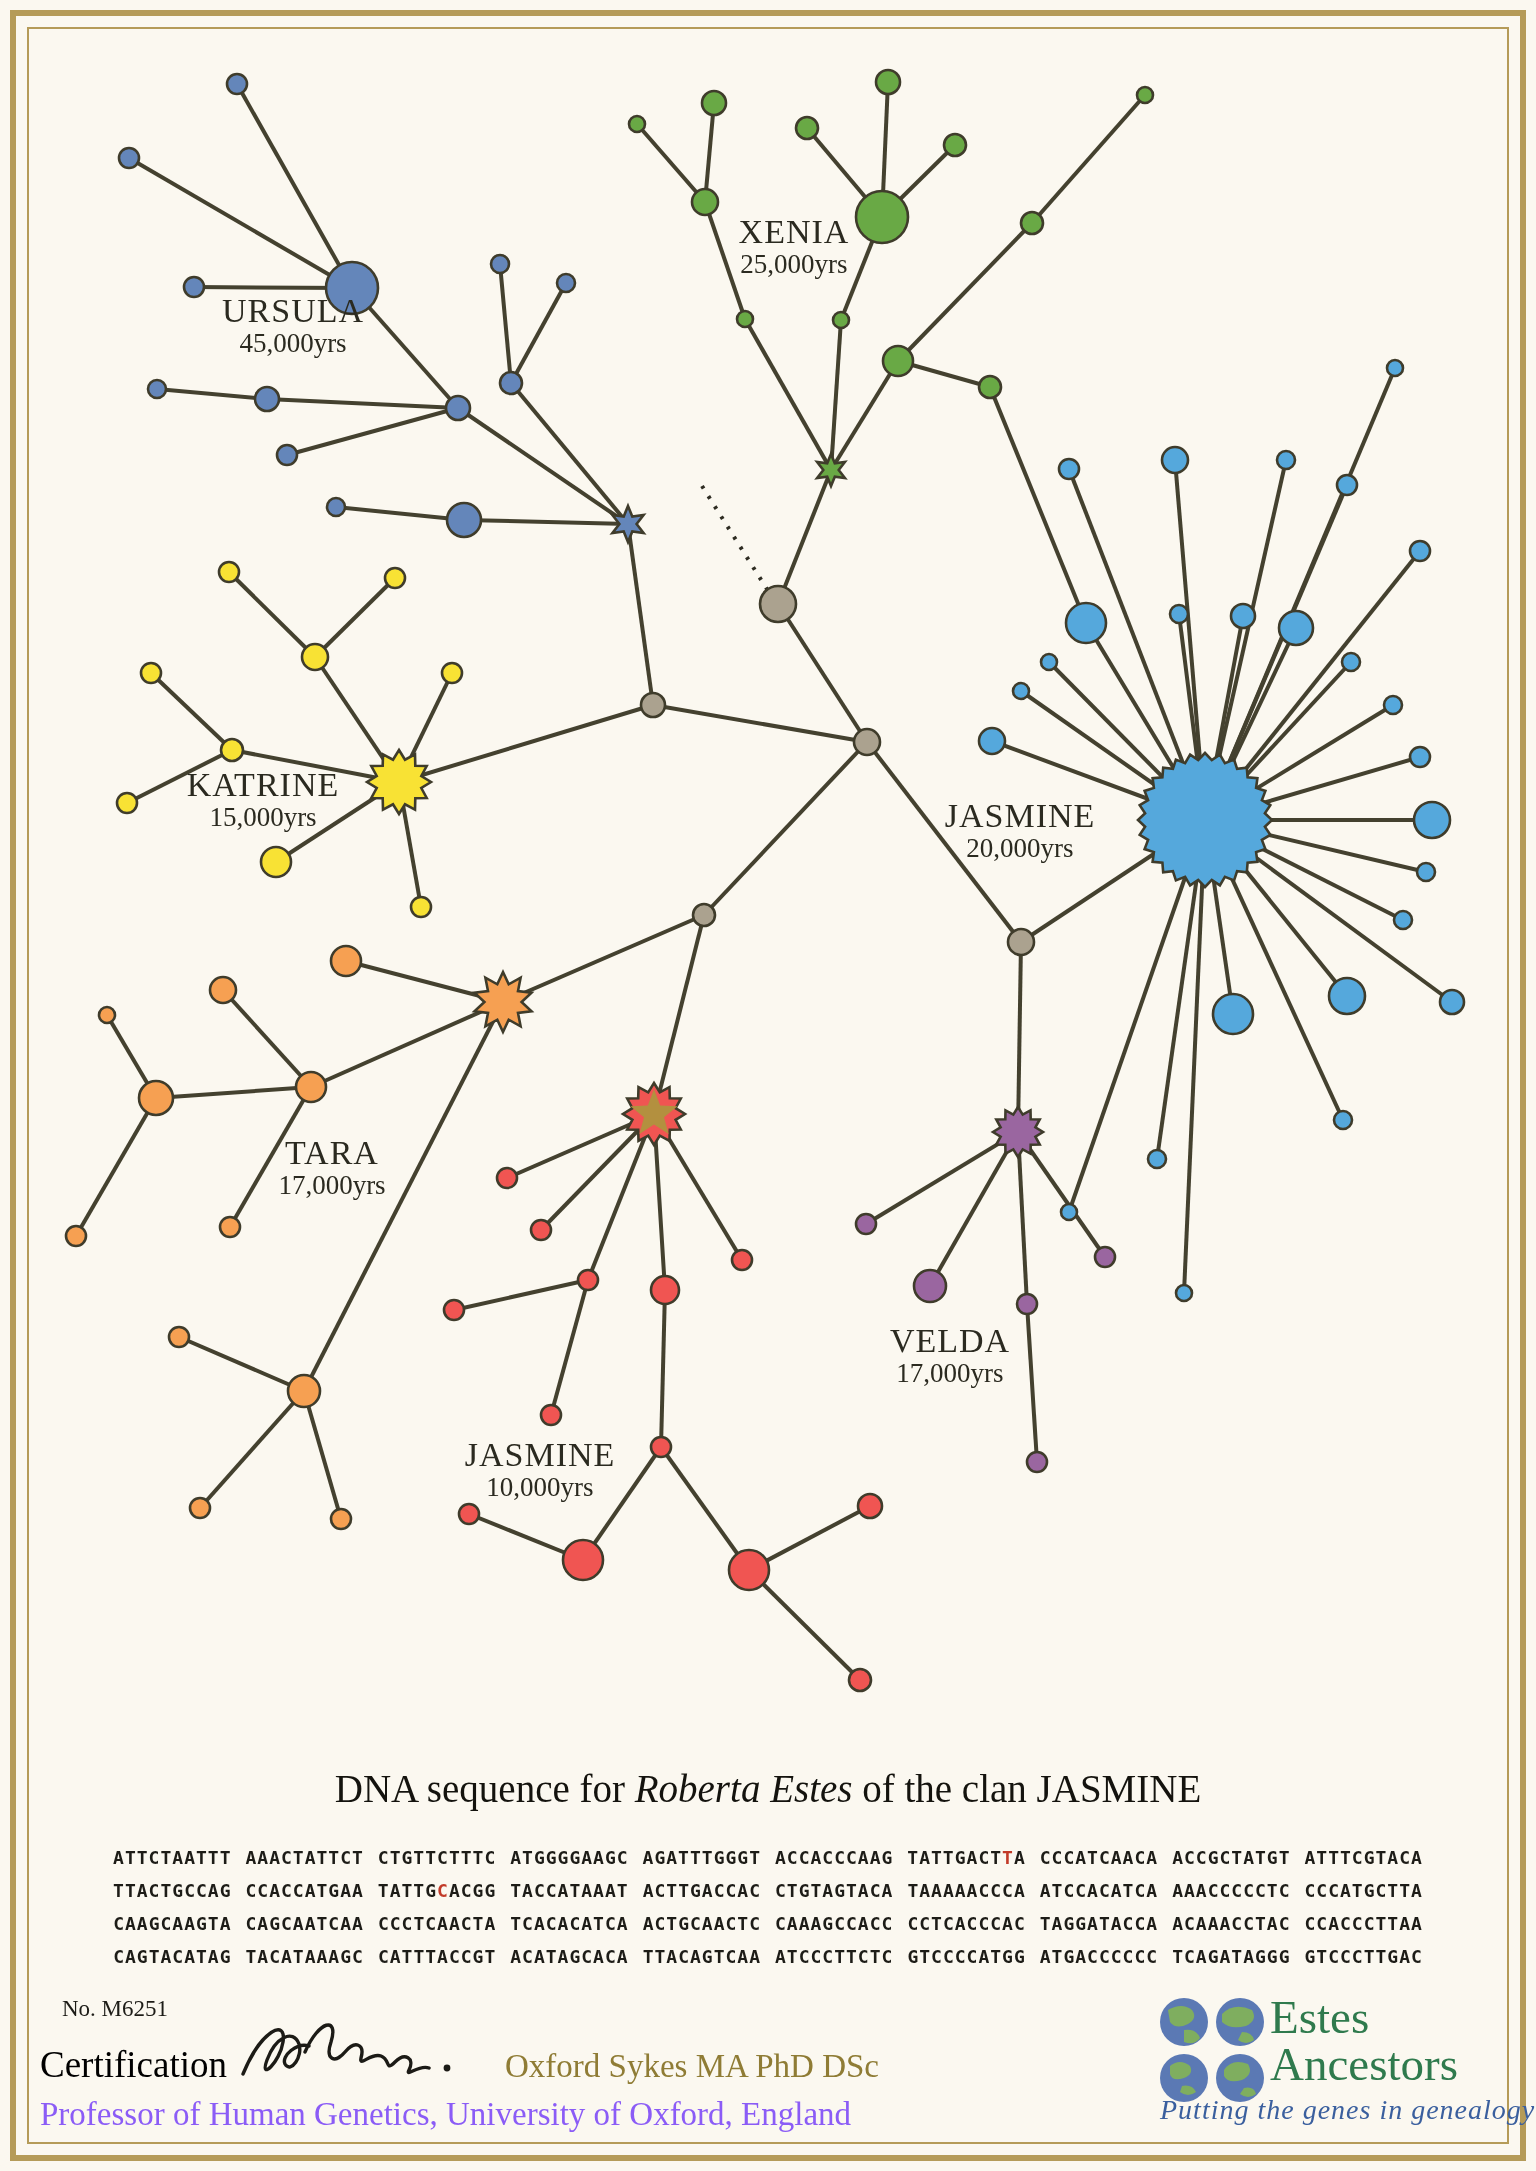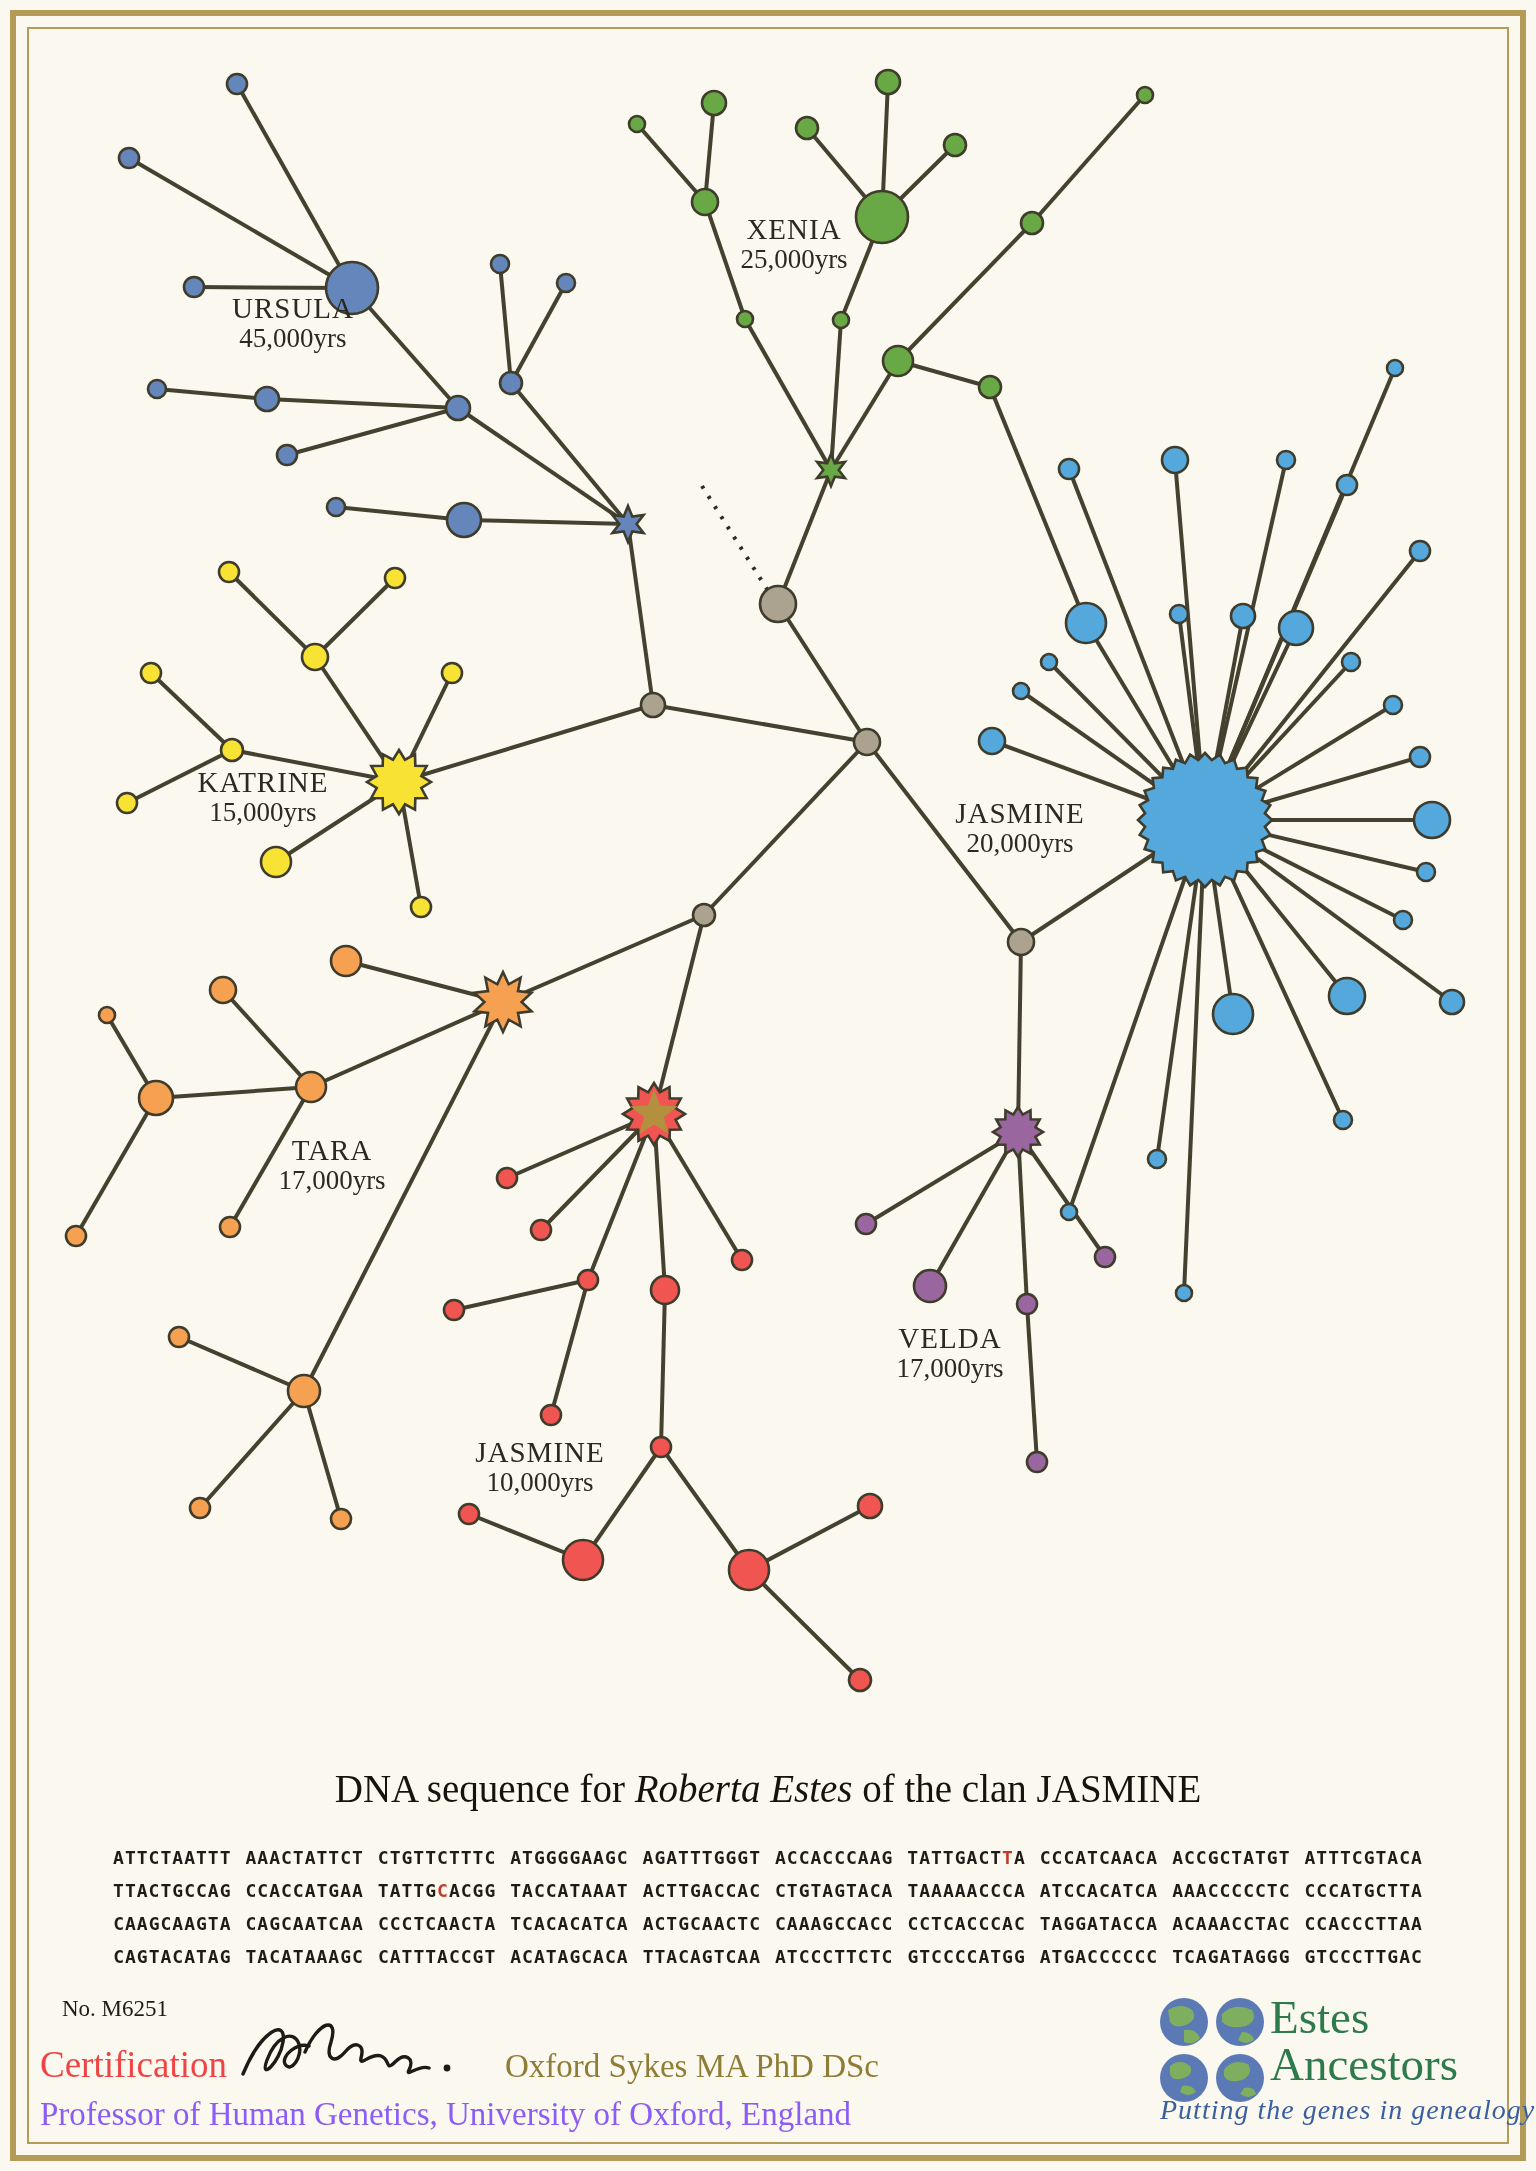--- a/index.html
+++ b/index.html
@@ -2,36 +2,36 @@
 <html><head>
 <meta charset="utf-8">
 <style>
   html,body{margin:0;padding:0;background:#d9d5c9;}
   .page{position:relative;width:1536px;height:2171px;background:#fbf8f0;
         font-family:"Liberation Serif",serif;overflow:hidden;}
   .frame-outer{position:absolute;inset:10px;border:6px solid #b59b58;pointer-events:none;}
   .frame-inner{position:absolute;inset:27px;border:2px solid #b59b58;pointer-events:none;}
   svg.net{position:absolute;left:0;top:0;}
   .clan-label{position:absolute;transform:translateX(-50%);text-align:center;color:#2b2a20;white-space:nowrap;}
-  .clan-name{font-size:29px;letter-spacing:1px;}
+  .clan-name{font-size:34px;letter-spacing:1px;}
   .clan-years{font-size:27px;margin-top:-2px;}
   .gold-box{position:absolute;left:1021px;top:1507px;width:466px;height:237px;
             background:#b08f4c;border:2px solid #93803e;box-sizing:border-box;padding:9px;}
   .gold-inner{width:100%;height:100%;border:3px solid #f3ecd2;display:flex;flex-direction:column;
               justify-content:center;align-items:center;box-sizing:border-box;}
   .gold-line{color:#f7f0da;font-size:47px;line-height:1.22;letter-spacing:2px;}
   .main-title{position:absolute;left:0;right:0;top:1766px;text-align:center;font-size:39px;color:#14130e;}
   .main-title .it{font-style:italic;}
   .dna-block{position:absolute;left:0;right:0;top:1838px;text-align:center;
              font-family:"DejaVu Sans Mono",monospace;font-weight:bold;font-size:18px;color:#1d1c17;}
   .dna-row{margin-bottom:12px;white-space:nowrap;margin-top:9px;}
   .dna-group{margin:0 7px;letter-spacing:1px;}
   .hl{color:#c23a28;}
   .cert-no{position:absolute;left:62px;top:1996px;font-size:23px;color:#1d1c17;}
-  .cert-label{position:absolute;left:40px;top:2043px;font-size:37px;color:#ef4444;}
+  .cert-label{position:absolute;left:40px;top:2043px;font-size:37px;color:#000000;}
   .sig{position:absolute;left:235px;top:2012px;}
   .signatory{position:absolute;left:505px;top:2048px;font-size:33px;color:#8f7c35;}
   .prof-line{position:absolute;left:40px;top:2096px;font-size:33px;color:#8b5cf6;}
   .logo{position:absolute;left:1158px;top:1996px;width:350px;}
   .logo-name{position:absolute;left:112px;top:-2px;color:#2f7a4d;font-size:47px;line-height:1.0;}
   .logo-tagline{position:absolute;left:2px;top:98px;color:#3a5f9e;font-size:28px;font-style:italic;
                 letter-spacing:1px;white-space:nowrap;}
 </style>
 </head>
 <body>

